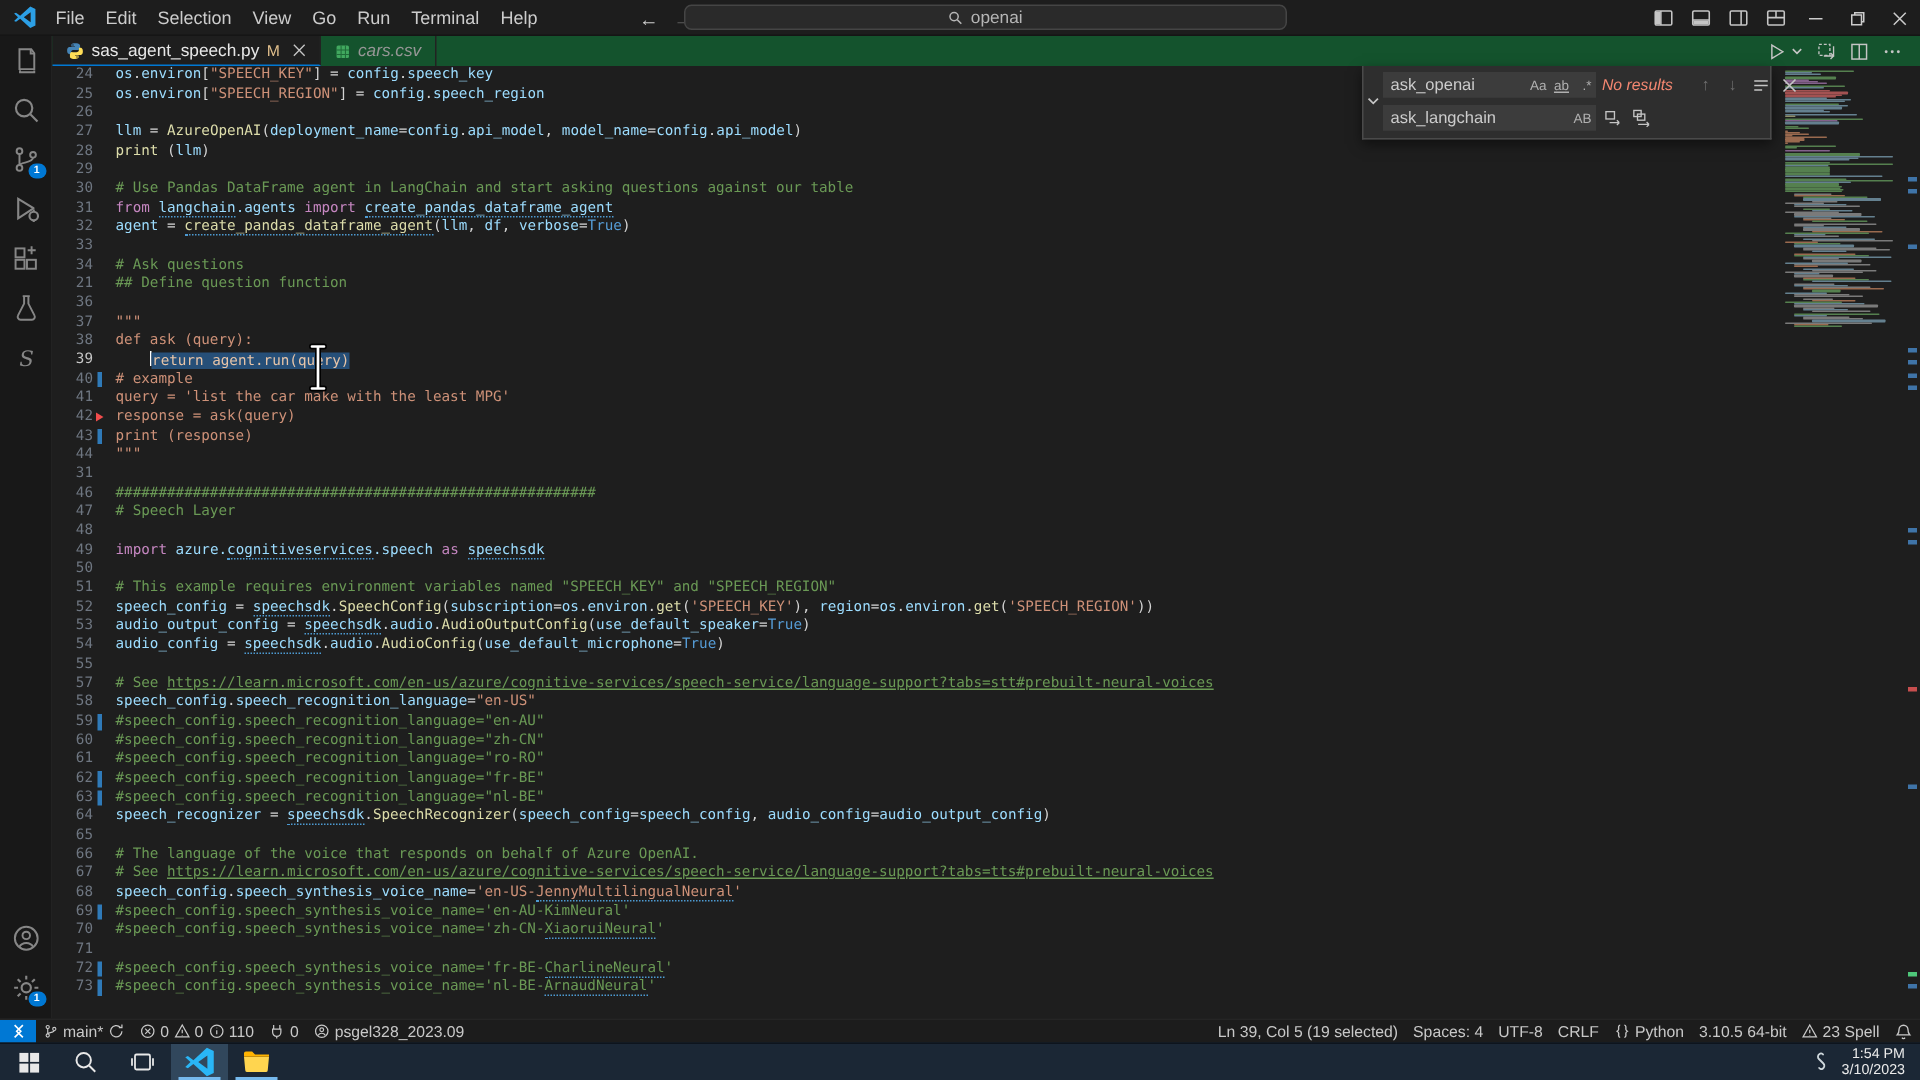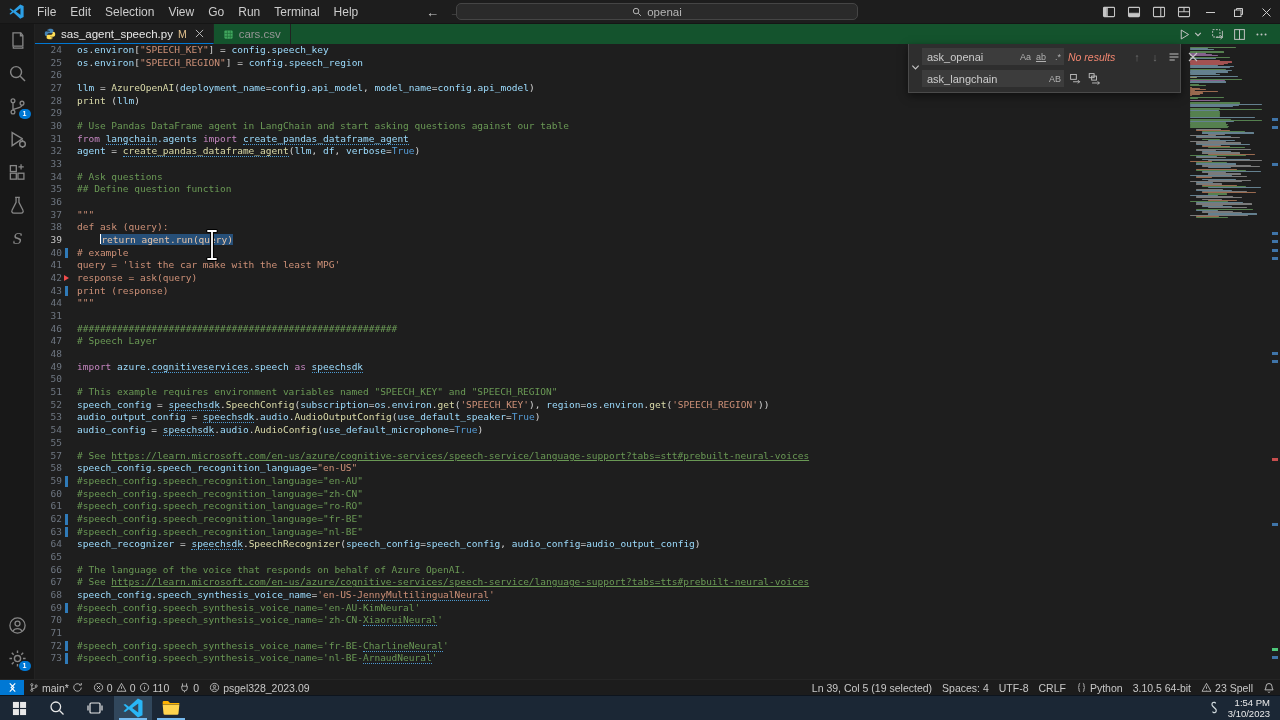--- a/index.html
+++ b/index.html
@@ -24,21 +24,21 @@
   #activitybar{position:absolute;left:0;top:24px;width:35px;height:655px;background:#181818;
        display:flex;flex-direction:column;align-items:center;border-right:1px solid #222;box-sizing:border-box;}
   .ab-icon{width:35px;height:33px;display:flex;align-items:center;justify-content:center;position:relative;}
   .ab-spacer{flex:1;}
   .ab-badge{position:absolute;right:4px;bottom:4px;min-width:8px;height:8px;padding:1px 2px;border-radius:7px;
        background:#0078d4;color:#fff;font-size:7px;line-height:8px;text-align:center;font-weight:bold;}
   
   #tabstrip{position:absolute;left:35px;top:24px;right:0;height:20px;background:#14532d;display:flex;align-items:stretch;}
   .tab{display:flex;align-items:center;gap:5px;padding:0 9px;font-size:11.5px;border-right:1px solid #222;}
   .tab.active{background:#1e1e1e;color:#e7e7e7;border-bottom:1px solid #0078d4;box-sizing:border-box;}
-  .tab.preview{color:#969696;}
+  .tab.preview{color:#969696;font-style:italic;}
   .tab .git-m{color:#e2c08d;font-size:10.5px;}
   .tab .tab-close{color:#c5c5c5;margin-left:3px;}
   #editor-actions{margin-left:auto;display:flex;align-items:center;gap:9px;padding-right:12px;color:#c5c5c5;}
   
   #editor{position:absolute;left:35px;top:44px;right:0;bottom:41px;background:#1e1e1e;overflow:hidden;}
   .code-line{display:flex;height:12.68px;line-height:12.7px;font-family:"DejaVu Sans Mono",monospace;font-size:9.5px;white-space:pre;}
   .ln{flex:none;width:27px;text-align:right;color:#6e7681;}
   .mk{flex:none;width:8px;margin-left:2px;position:relative;}
   .mk.add::before{content:"";position:absolute;left:1px;top:1px;bottom:1px;width:2.5px;background:#2f7ab8;}
   .mk.del::before{content:"";position:absolute;left:0;top:3px;width:0;height:0;
@@ -300,21 +300,21 @@
         <div class="code-line"><span class="ln">25</span><span class="mk"></span><span class="code"><span class="t-v">os</span><span class="t-p">.</span><span class="t-v">environ</span><span class="t-p">[</span><span class="t-s">"SPEECH_REGION"</span><span class="t-p">] = </span><span class="t-v">config</span><span class="t-p">.</span><span class="t-v">speech_region</span></span></div>
         <div class="code-line"><span class="ln">26</span><span class="mk"></span><span class="code"></span></div>
         <div class="code-line"><span class="ln">27</span><span class="mk"></span><span class="code"><span class="t-v">llm</span><span class="t-p"> = </span><span class="t-f">AzureOpenAI</span><span class="t-p">(</span><span class="t-v">deployment_name</span><span class="t-p">=</span><span class="t-v">config</span><span class="t-p">.</span><span class="t-v">api_model</span><span class="t-p">, </span><span class="t-v">model_name</span><span class="t-p">=</span><span class="t-v">config</span><span class="t-p">.</span><span class="t-v">api_model</span><span class="t-p">)</span></span></div>
         <div class="code-line"><span class="ln">28</span><span class="mk"></span><span class="code"><span class="t-f">print</span><span class="t-p"> (</span><span class="t-v">llm</span><span class="t-p">)</span></span></div>
         <div class="code-line"><span class="ln">29</span><span class="mk"></span><span class="code"></span></div>
         <div class="code-line"><span class="ln">30</span><span class="mk"></span><span class="code"><span class="t-c"># Use Pandas DataFrame agent in LangChain and start asking questions against our table</span></span></div>
         <div class="code-line"><span class="ln">31</span><span class="mk"></span><span class="code"><span class="t-k">from</span><span class="t-p"> </span><span class="t-vq">langchain</span><span class="t-v">.agents</span><span class="t-p"> </span><span class="t-k">import</span><span class="t-p"> </span><span class="t-vq">create_pandas_dataframe_agent</span></span></div>
         <div class="code-line"><span class="ln">32</span><span class="mk"></span><span class="code"><span class="t-v">agent</span><span class="t-p"> = </span><span class="t-fq">create_pandas_dataframe_agent</span><span class="t-p">(</span><span class="t-v">llm</span><span class="t-p">, </span><span class="t-v">df</span><span class="t-p">, </span><span class="t-v">verbose</span><span class="t-p">=</span><span class="t-b">True</span><span class="t-p">)</span></span></div>
         <div class="code-line"><span class="ln">33</span><span class="mk"></span><span class="code"></span></div>
         <div class="code-line"><span class="ln">34</span><span class="mk"></span><span class="code"><span class="t-c"># Ask questions</span></span></div>
-        <div class="code-line"><span class="ln">35</span><span class="mk"></span><span class="code"><span class="t-c">## Define question function</span></span></div>
+        <div class="code-line"><span class="ln">21</span><span class="mk"></span><span class="code"><span class="t-c">## Define question function</span></span></div>
         <div class="code-line"><span class="ln">36</span><span class="mk"></span><span class="code"></span></div>
         <div class="code-line"><span class="ln">37</span><span class="mk"></span><span class="code"><span class="t-s">"""</span></span></div>
         <div class="code-line"><span class="ln">38</span><span class="mk"></span><span class="code"><span class="t-s">def ask (query):</span></span></div>
         <div class="code-line"><span class="ln active">39</span><span class="mk"></span><span class="code"><span class="t-s">    </span><span class="t-cursor"></span><span class="t-ssel">return agent.run(query)</span></span></div>
         <div class="code-line"><span class="ln">40</span><span class="mk add"></span><span class="code"><span class="t-s"># example</span></span></div>
         <div class="code-line"><span class="ln">41</span><span class="mk"></span><span class="code"><span class="t-s">query = 'list the car make with the least MPG'</span></span></div>
         <div class="code-line"><span class="ln">42</span><span class="mk del"></span><span class="code"><span class="t-s">response = ask(query)</span></span></div>
         <div class="code-line"><span class="ln">43</span><span class="mk add"></span><span class="code"><span class="t-s">print (response)</span></span></div>
         <div class="code-line"><span class="ln">44</span><span class="mk"></span><span class="code"><span class="t-s">"""</span></span></div>
         <div class="code-line"><span class="ln">31</span><span class="mk"></span><span class="code"></span></div>

